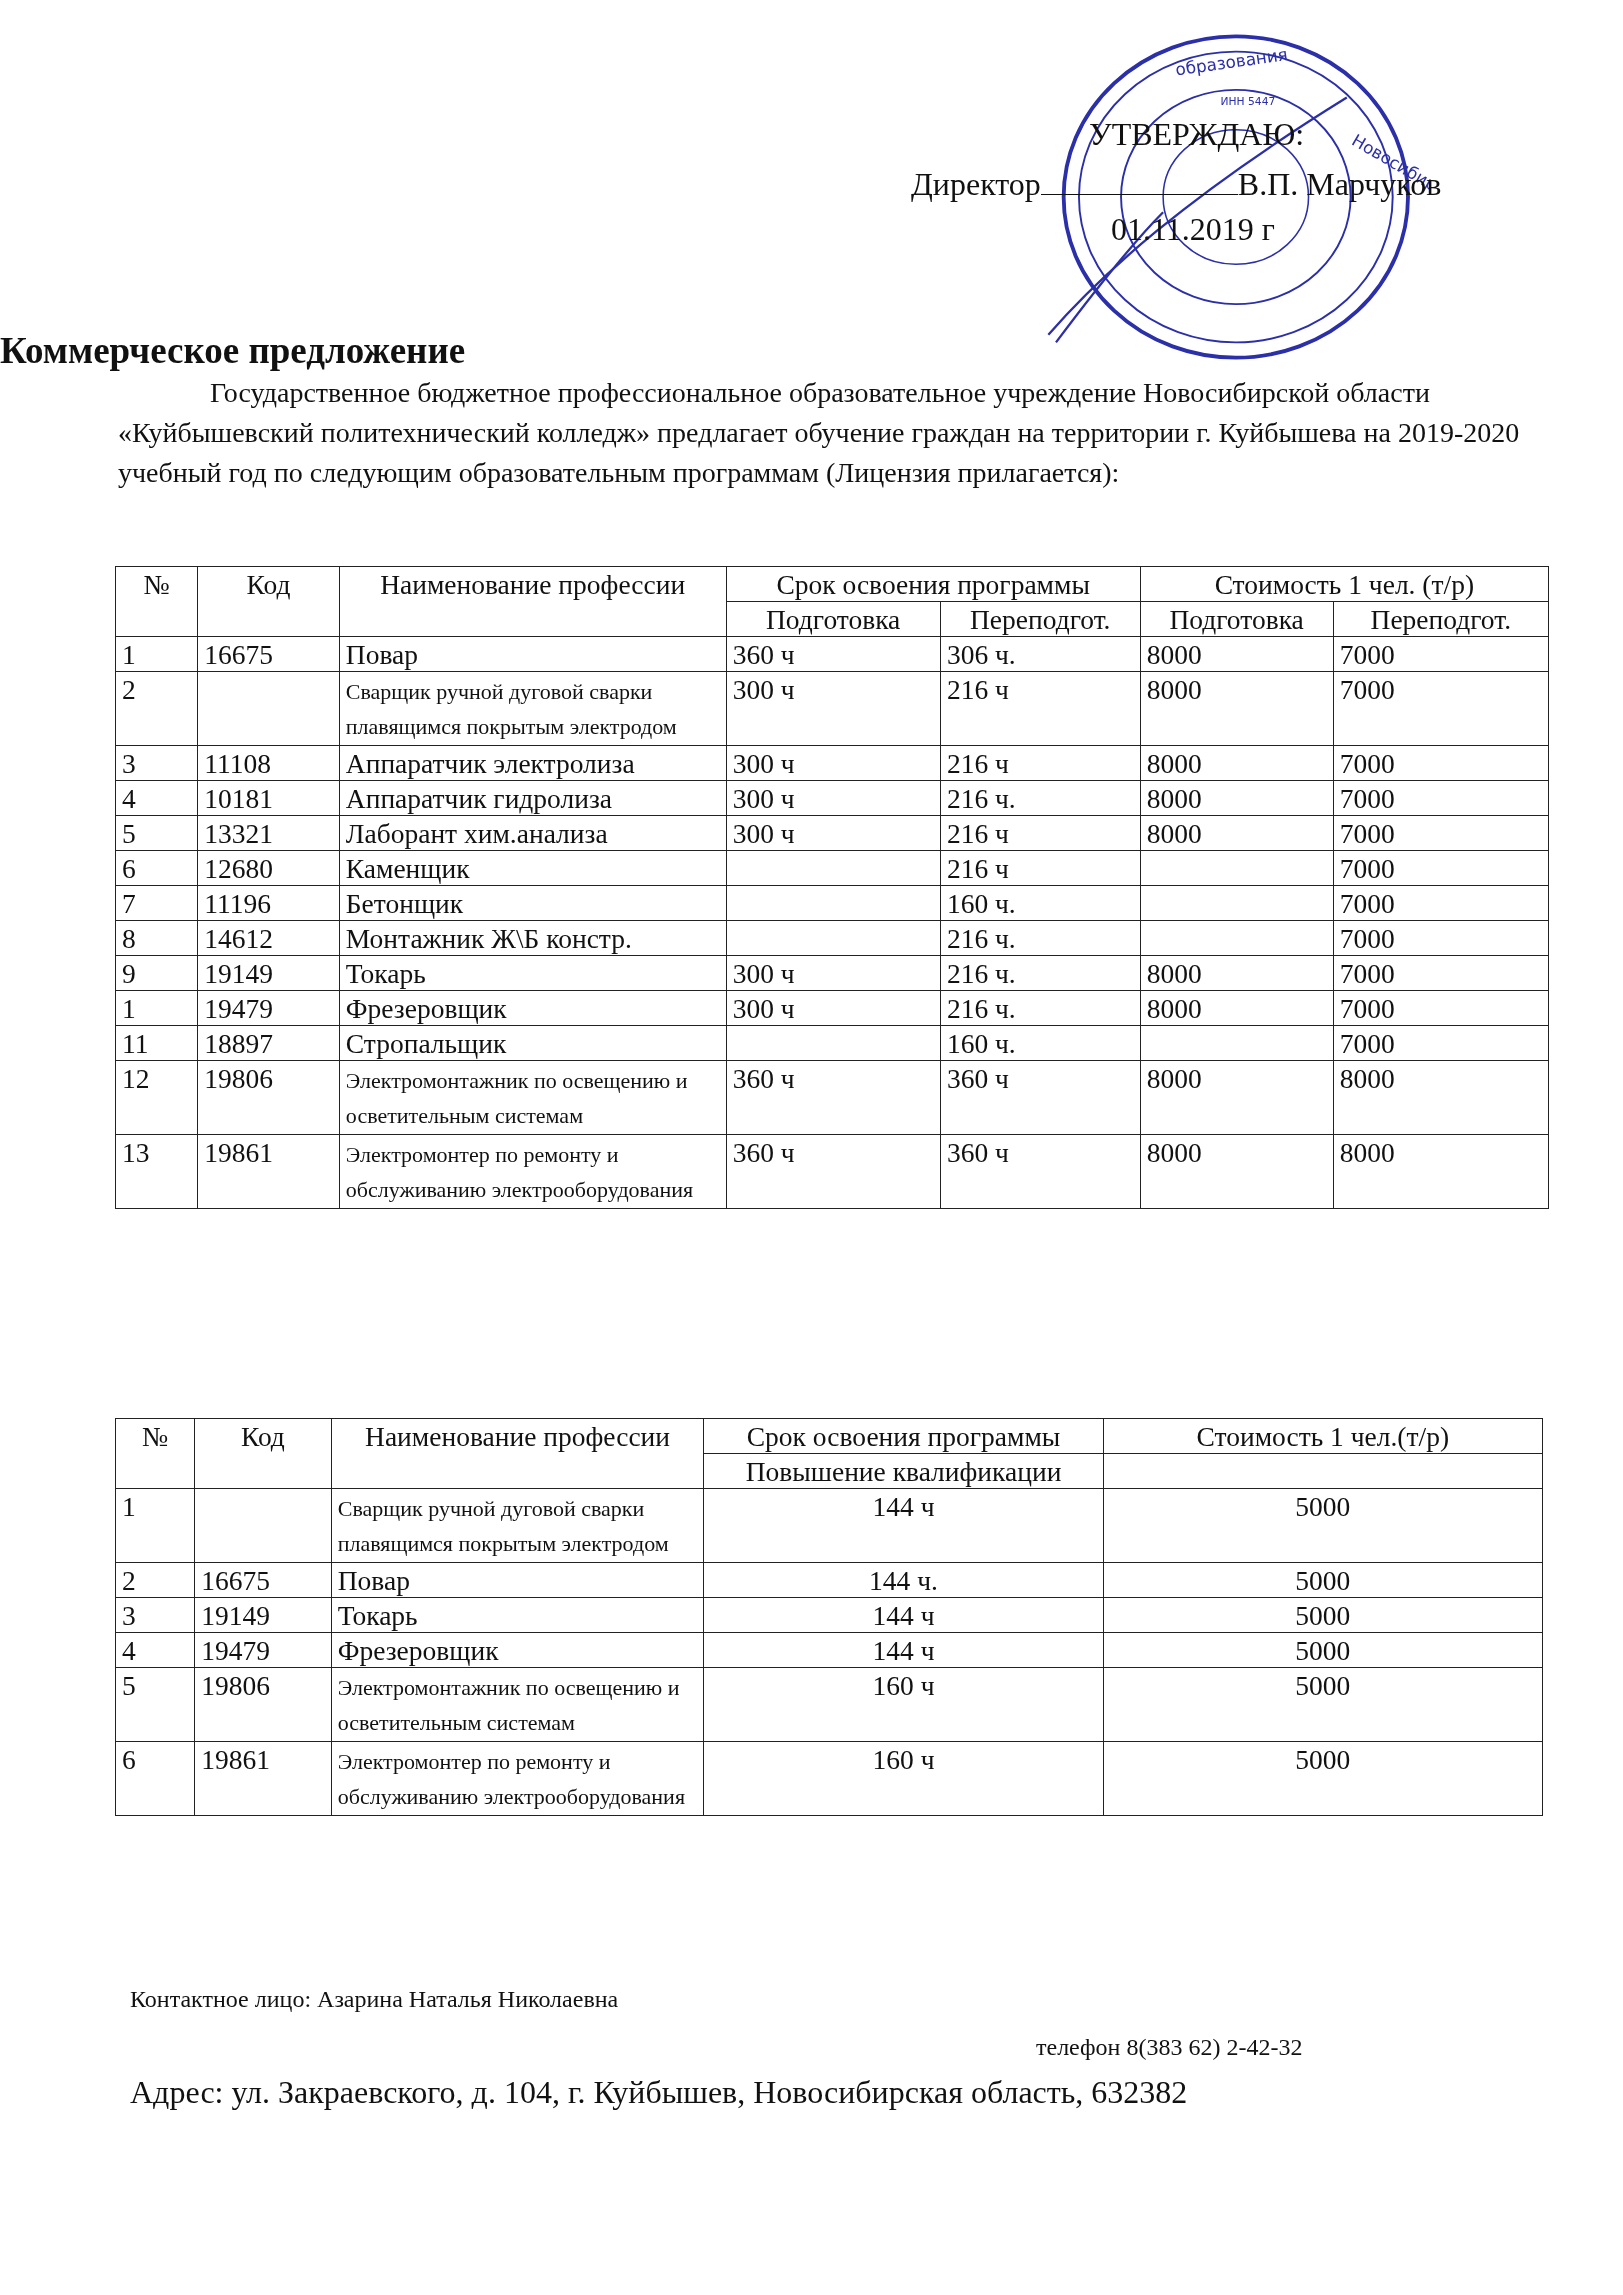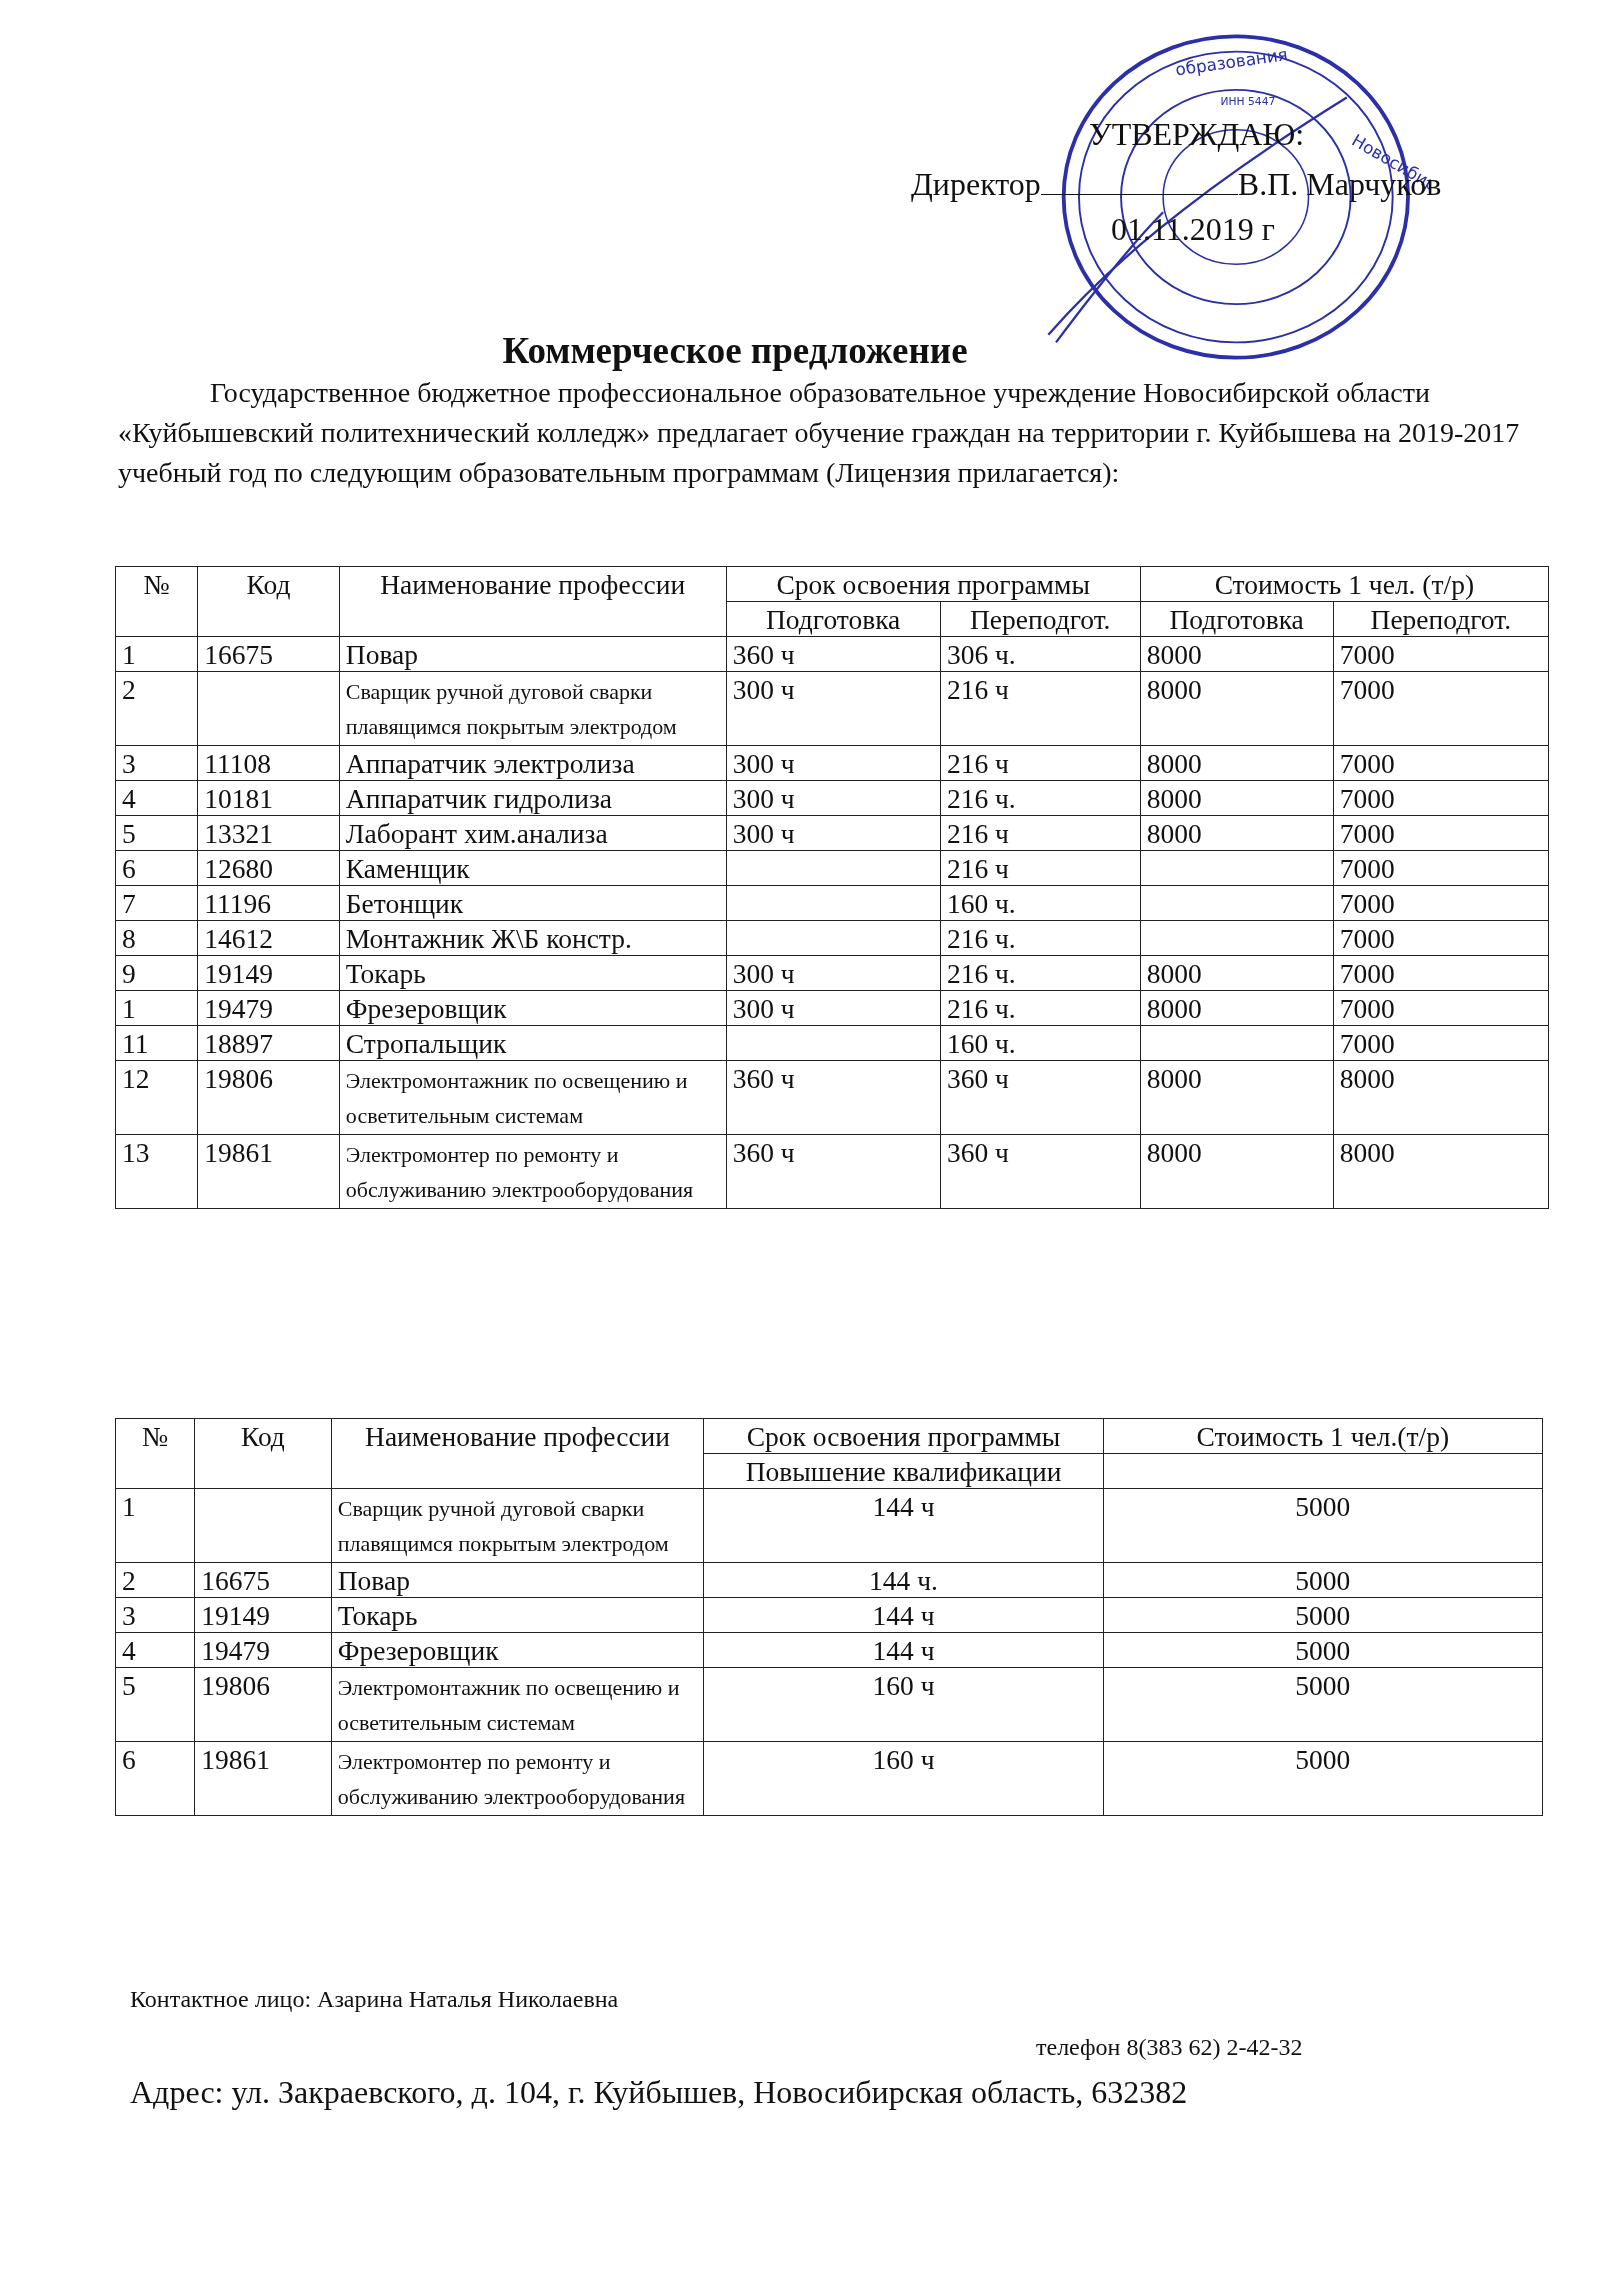--- a/index.html
+++ b/index.html
@@ -13,21 +13,21 @@
   }
   .approve .a1 { position: absolute; left: 178px; top: 0; }
   .approve .a2 { position: absolute; left: 0; top: 47px; white-space: nowrap; }
   .approve .a2 .line { display: inline-block; width: 197px; border-bottom: 1.5px solid #111; height: 32px; vertical-align: baseline; }
   .approve .a3 { position: absolute; left: 200px; top: 95px; }
   .stamp {
     position: absolute; left: 1033px; top: 21.4px; width: 398px; height: 352px;
     pointer-events: none;
   }
   .title {
-    position: absolute; left: 0; width: 1470px; top: 329px; text-align: center;
+    position: absolute; left: 0; width: 1470px; top: 329px; text-align: left;
     font-size: 37px; font-weight: bold;
   }
   .intro {
     position: absolute; left: 118px; top: 373px; width: 1439px;
     font-size: 28px; line-height: 40px; text-indent: 92px;
   }
   table.t {
     position: absolute; left: 115px; border-collapse: collapse;
     font-size: 27.5px;
   }
@@ -69,21 +69,21 @@
 
 <div class="approve">
   <div class="a1">УТВЕРЖДАЮ:</div>
   <div class="a2">
     <span>Директор</span><span class="line"></span><span>В.П. Марчуков</span>
   </div>
   <div class="a3">01.11.2019 г</div>
 </div>
 
 <div class="title">Коммерческое предложение</div>
-<div class="intro">Государственное бюджетное профессиональное образовательное учреждение Новосибирской области «Куйбышевский политехнический колледж» предлагает обучение граждан на территории г. Куйбышева на 2019-2017 учебный год по следующим образовательным программам (Лицензия прилагается):</div>
+<div class="intro">Государственное бюджетное профессиональное образовательное учреждение Новосибирской области «Куйбышевский политехнический колледж» предлагает обучение граждан на территории г. Куйбышева на 2019-2020 учебный год по следующим образовательным программам (Лицензия прилагается):</div>
 
 <table class="t t1">
   <colgroup>
     <col style="width:69px">
       <col style="width:119px">
       <col style="width:325px">
     <col style="width:180px">
       <col style="width:168px">
       <col style="width:162px">
       <col style="width:181px">

